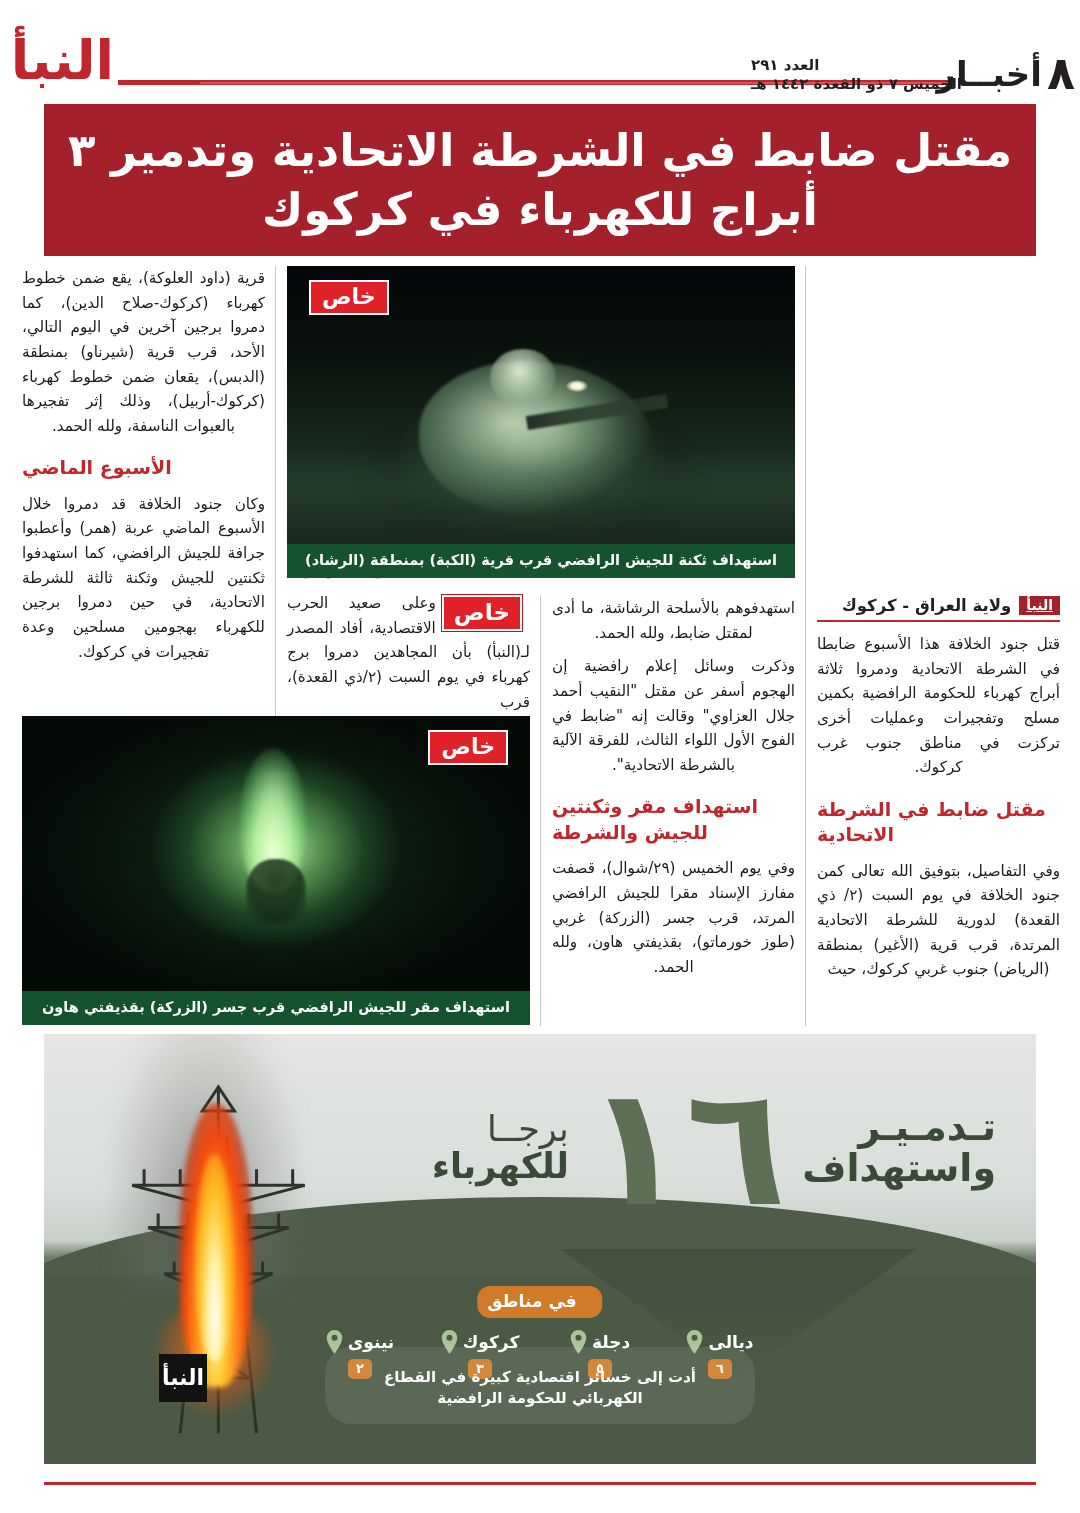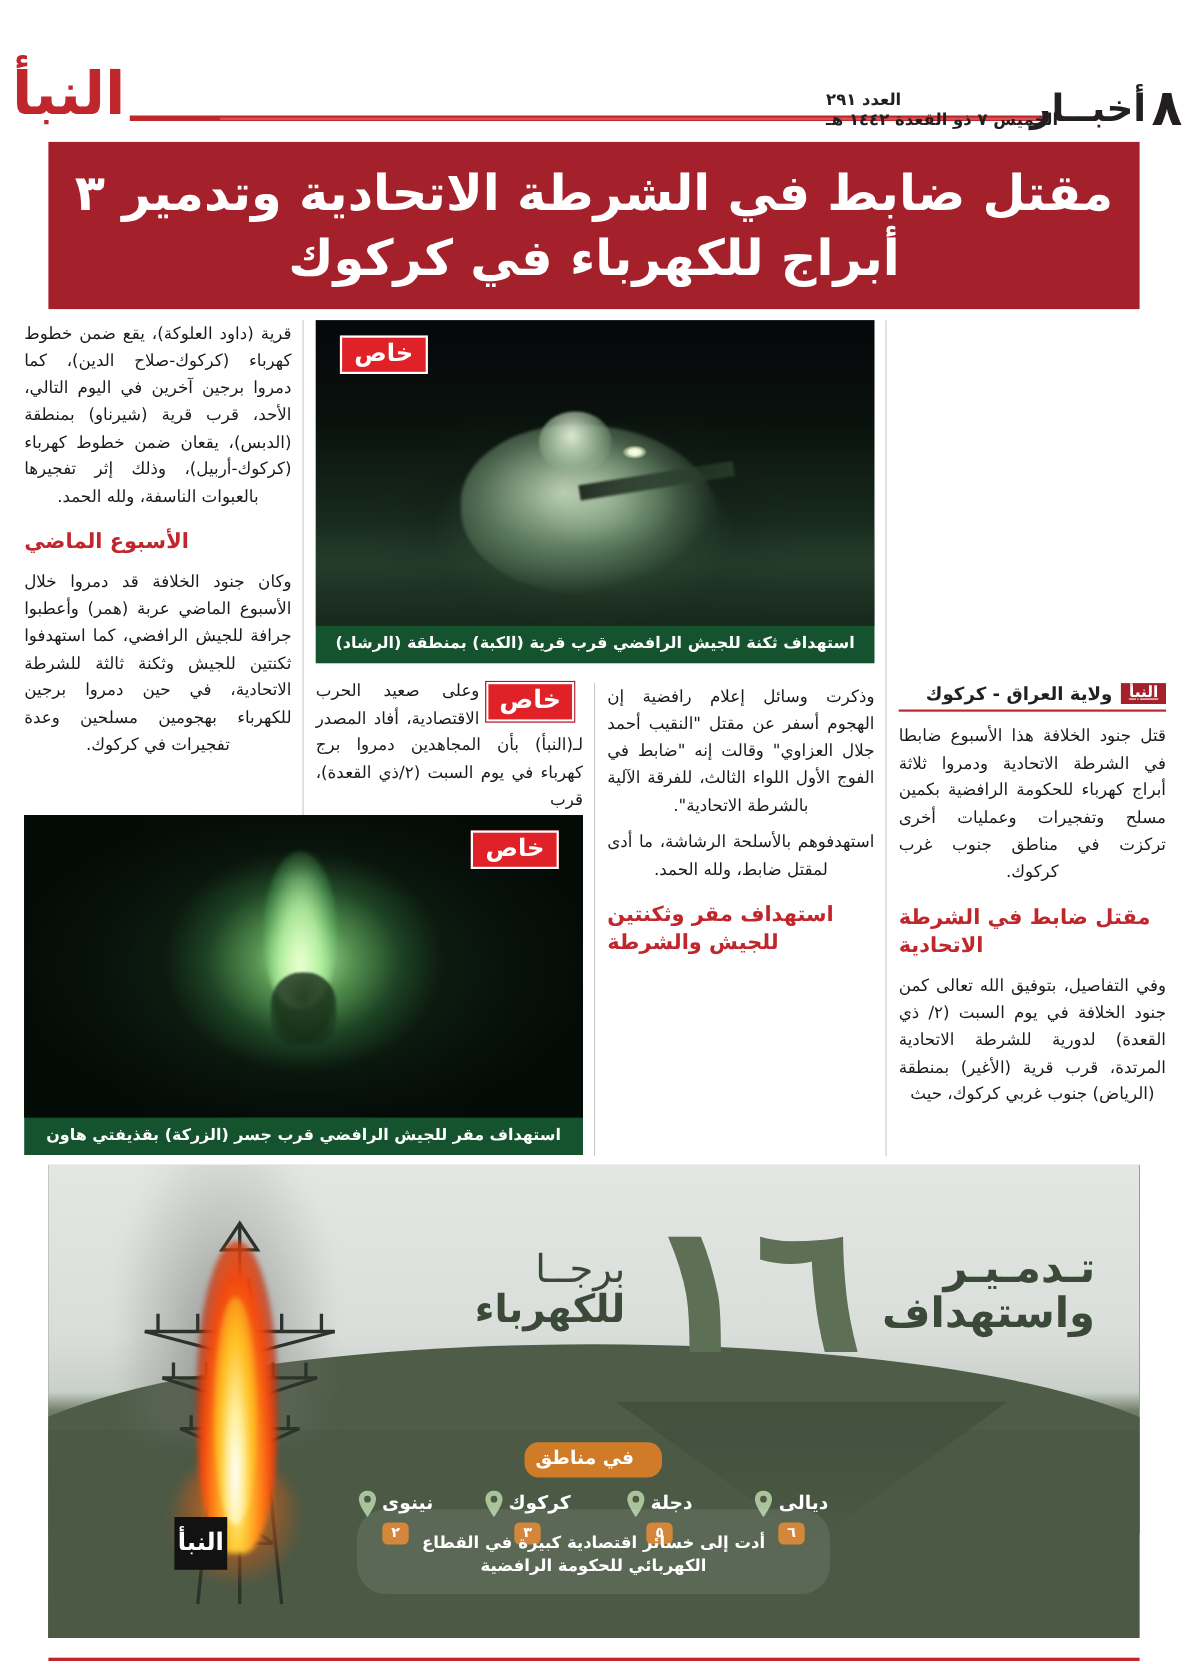--- a/index.html
+++ b/index.html
@@ -3,21 +3,21 @@
 <meta charset="utf-8">
 <title>Newspaper Page</title>
 <style>
   * { box-sizing: border-box; margin: 0; padding: 0; }
   html, body {
     width: 1080px; height: 1513px;
     background: #ffffff;
     font-family: "DejaVu Sans", "Liberation Sans", sans-serif;
     overflow: hidden;
   }
-  .page { position: relative; width: 1080px; height: 1258px; background:#fff;margin-top:25px; }
+  .page { position: relative; width: 1080px; height: 1258px; background:#fff; }
 
   
   .masthead { position:absolute; top:28px; left:0; width:1080px; height:78px; }
   .nabaa-logo {
     position:absolute; top:4px; right:auto; left:38px; width:76px; height:62px;
   }
   .nabaa-logo .glyph {
     font-size:54px; color:#c0272d; font-weight:bold; line-height:58px;
     font-family:"DejaVu Sans","Liberation Sans",sans-serif; letter-spacing:-2px;
   }
@@ -292,23 +292,24 @@
         <span class="byline-badge">النبأ</span>
         <span class="byline-text">ولاية العراق - كركوك</span>
       </div>
       <div class="byline-rule"></div>
       <p class="body">قتل جنود الخلافة هذا الأسبوع ضابطا في الشرطة الاتحادية ودمروا ثلاثة أبراج كهرباء للحكومة الرافضية بكمين مسلح وتفجيرات وعمليات أخرى تركزت في مناطق جنوب غرب كركوك.</p>
       <h3 class="subhead">مقتل ضابط في الشرطة الاتحادية</h3>
       <p class="body">وفي التفاصيل، بتوفيق الله تعالى كمن جنود الخلافة في يوم السبت (٢/ ذي القعدة) لدورية للشرطة الاتحادية المرتدة، قرب قرية (الأغير) بمنطقة (الرياض) جنوب غربي كركوك، حيث</p>
     </div>
 
     <div class="col col-2" style="top:330px;">
+      <p class="body">استهدفوهم بالأسلحة الرشاشة، ما أدى لمقتل ضابط، ولله الحمد.</p>
       <p class="body">وذكرت وسائل إعلام رافضية إن الهجوم أسفر عن مقتل "النقيب أحمد جلال العزاوي" وقالت إنه "ضابط في الفوج الأول اللواء الثالث، للفرقة الآلية بالشرطة الاتحادية".</p>
-      <p class="body">استهدفوهم بالأسلحة الرشاشة، ما أدى لمقتل ضابط، ولله الحمد.</p>
       <h3 class="subhead">استهداف مقر وثكنتين للجيش والشرطة</h3>
+      <p class="body">وفي يوم الخميس (٢٩/شوال)، قصفت مفارز الإسناد مقرا للجيش الرافضي المرتد، قرب جسر (الزركة) غربي (طوز خورماتو)، بقذيفتي هاون، ولله الحمد.</p>
     </div>
 
     <div class="col col-3">
       <span class="khas">خاص</span>
       <p class="body">بينما قال مصدر خاص لـ(النبأ) إن جنود الخلافة دمَّروا في نفس اليوم (كاميرا) حرارية في ثكنة للشرطة الاتحادية، قرب قرية (الكبة) بمنطقة (الرشاد)، كما دمَّروا (كاميرا) ثانية في اليوم التالي، الجمعة، في ثكنة أخرى لهم قرب قرية (داود العلوكة) بمنطقة (الرياض)، وذلك باستهدافها بالأسلحة الرشاشة، ولله الحمد.</p>
       <h3 class="subhead">تدمير ٣ أبراج كهرباء جنوب كركوك</h3>
       <span class="khas mid">خاص</span>
       <p class="body lastright">وعلى صعيد الحرب الاقتصادية، أفاد المصدر لـ(النبأ) بأن المجاهدين دمروا برج كهرباء في يوم السبت (٢/ذي القعدة)، قرب</p>
     </div>
 

